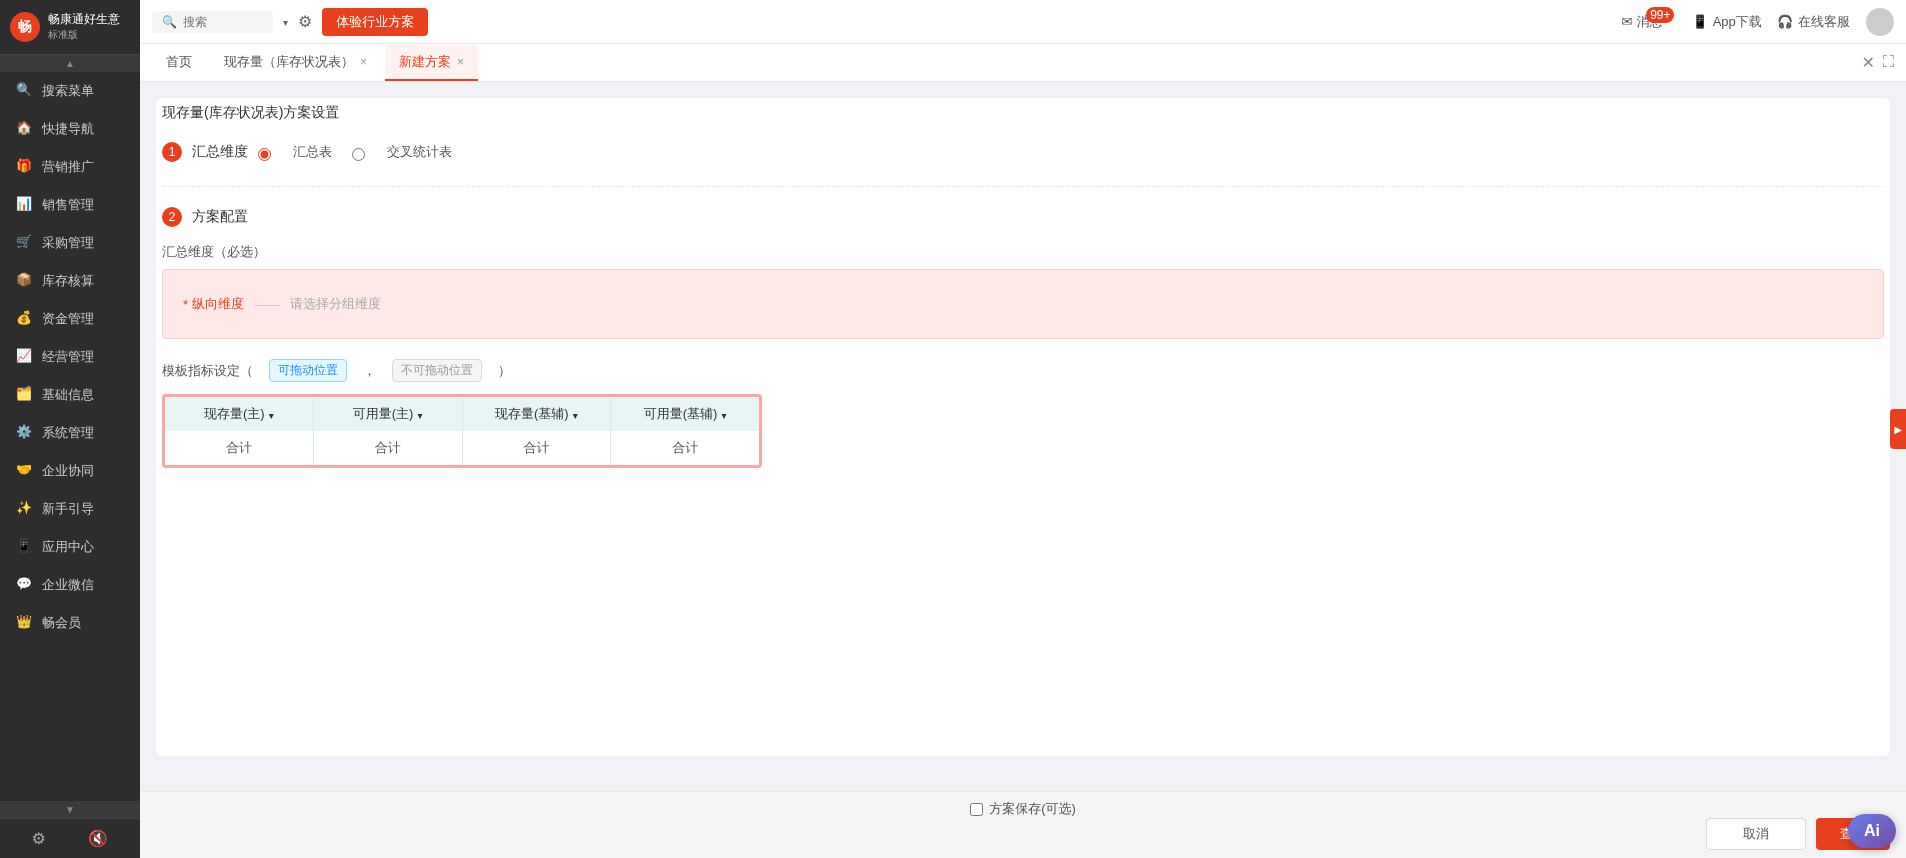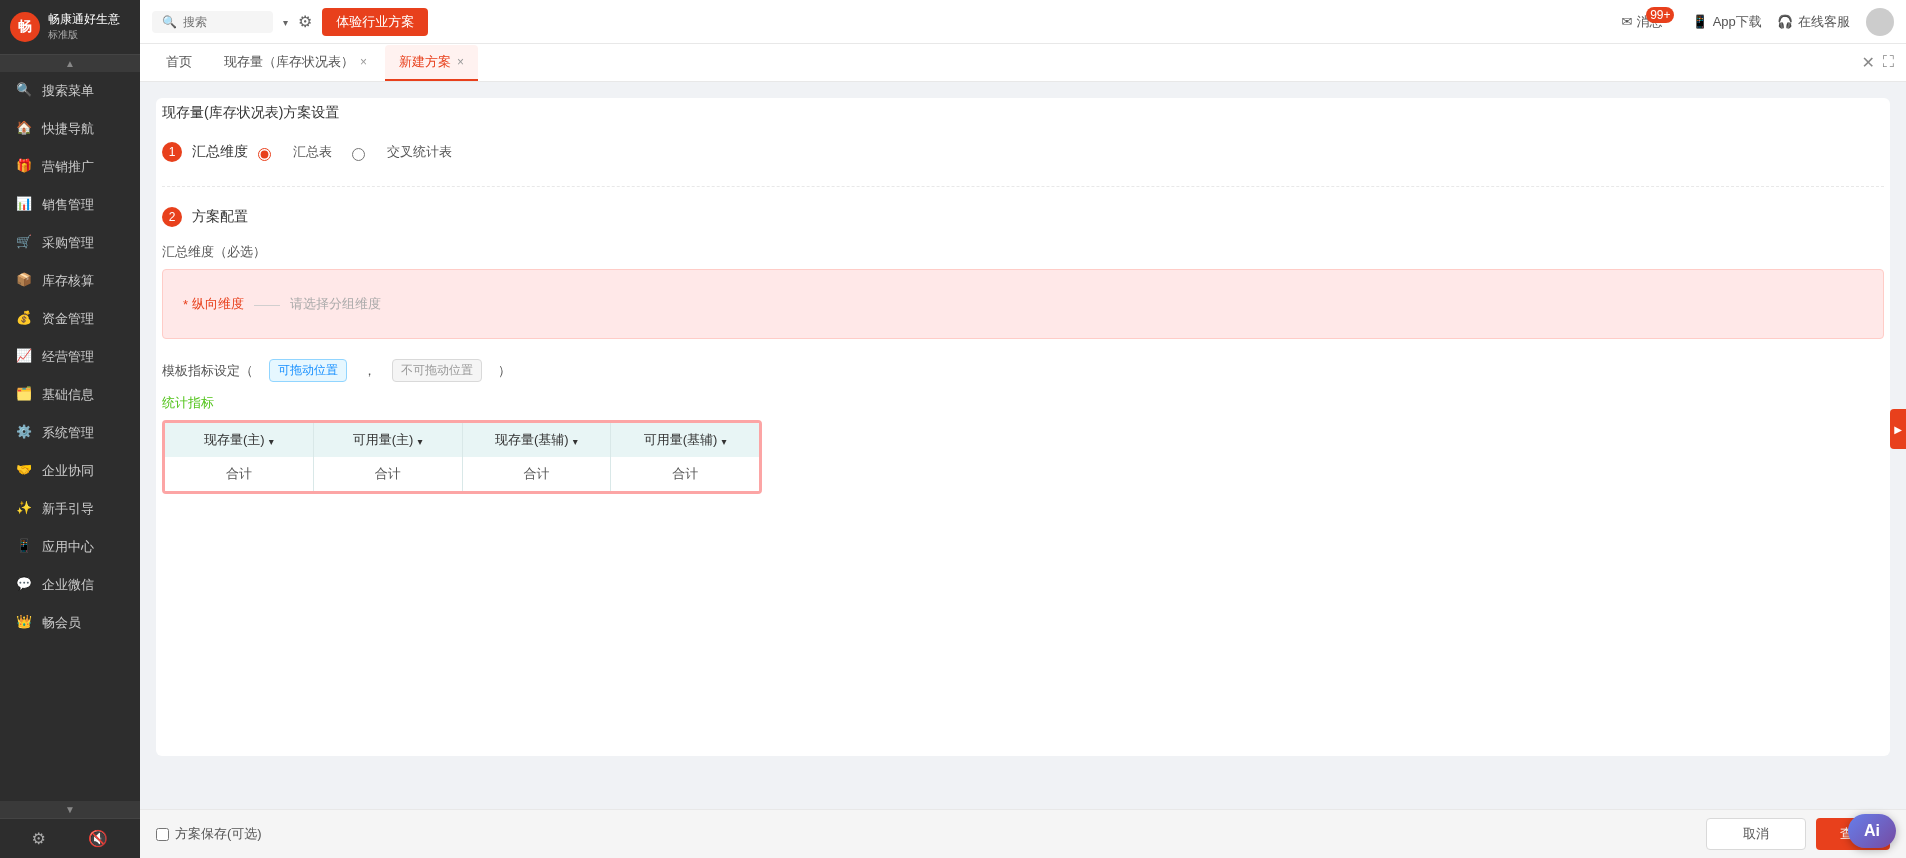--- a/index.html
+++ b/index.html
@@ -230,20 +230,21 @@
     
     .hints { margin-top: 16px; font-size: 12px; color: #bbb; line-height: 1.8; }
 
     
     .footer-bar {
       background: #f5f5f5;
       border-top: 1px solid #e8e8e8;
       padding: 8px 16px;
       display: flex; align-items: center;
       flex-shrink: 0;
+      flex-direction: column;
     }
     .checkbox-label {
       display: flex; align-items: center; gap: 6px; cursor: pointer; font-size: 13px; color: #555;
     }
     .action-buttons {
       margin-left: auto; display: flex; gap: 10px;
     }
     .btn-cancel {
       padding: 6px 36px; border: 1px solid #d9d9d9; background: #fff;
       border-radius: 4px; cursor: pointer; font-size: 13px; color: #555;
@@ -447,21 +448,20 @@
         
         <div class="indicator-settings">
           <span>模板指标设定（</span>
           <span class="indicator-chip">可拖动位置</span>
           <span>，</span>
           <span class="indicator-chip-gray">不可拖动位置</span>
           <span>）</span>
         </div>
 
         
-        <div class="stats-section-label">统计指标</div>
         <div class="stats-table">
           <div class="stats-table-header">
             <div class="stats-col">
               <span>现存量(主)</span>
               <span class="chevron-down" style="cursor:pointer;"></span>
             </div>
             <div class="stats-col">
               <span>可用量(主)</span>
               <span class="chevron-down" style="cursor:pointer;"></span>
             </div>

